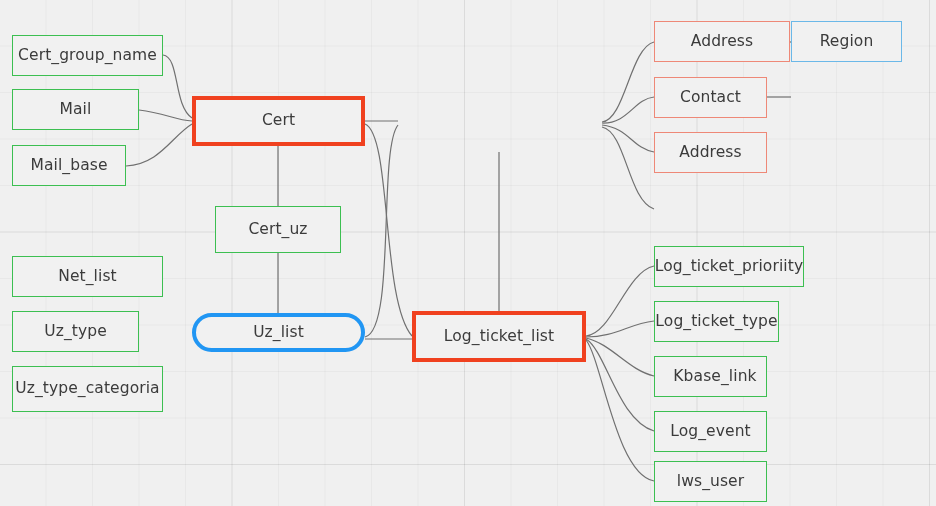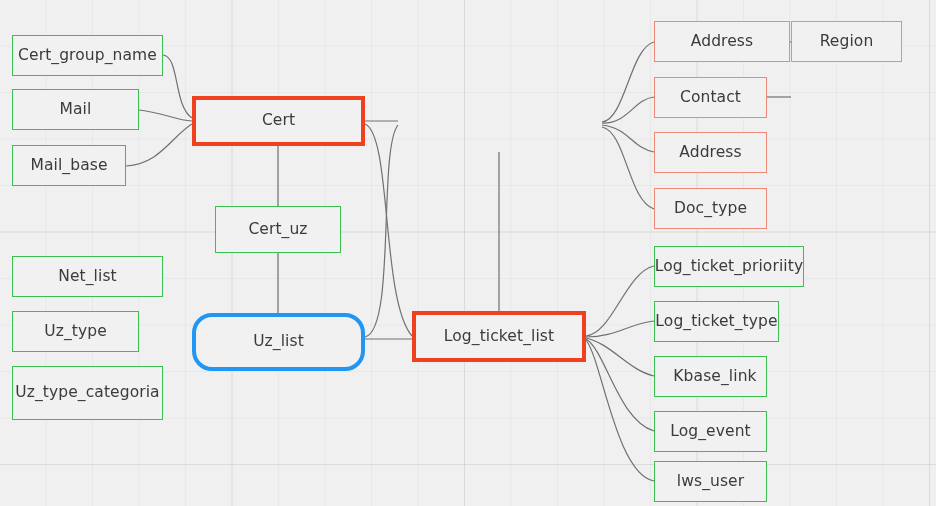--- a/index.html
+++ b/index.html
@@ -107,33 +107,30 @@
     </div>
     <div class="node thin" style="left: 791px; top: 21px; width: 111px; height: 41px; border-color: rgb(107, 184, 232);">
       <span class="node-label">Region</span>
     </div>
     <div class="node thin" style="left: 654px; top: 77px; width: 113px; height: 41px; border-color: rgb(238, 136, 119);">
       <span class="node-label">Contact</span>
     </div>
     <div class="node thin" style="left: 654px; top: 132px; width: 113px; height: 41px; border-color: rgb(238, 136, 119);">
       <span class="node-label">Address</span>
     </div>
-    <div class="node thin" style="left: 654px; top: 188px; width: 113px; height: 41px; border-color: rgb(238, 136, 119);">
-      <span class="node-label">Doc_type</span>
-    </div>
     <div class="node thin" style="left: 12px; top: 256px; width: 151px; height: 41px; border-color: rgb(60, 191, 81);">
       <span class="node-label">Net_list</span>
     </div>
     <div class="node thin" style="left: 12px; top: 311px; width: 127px; height: 41px; border-color: rgb(60, 191, 81); align-items: center;">
       <span class="node-label">Uz_type</span>
     </div>
-    <div class="node thin" style="left: 12px; top: 366px; width: 151px; height: 54px; border-color: rgb(60, 191, 81);">
+    <div class="node thin" style="left: 12px; top: 366px; width: 151px; height: 46px; border-color: rgb(60, 191, 81);">
       <span class="node-label">Uz_type_categoria</span>
     </div>
-    <div class="node thick" style="left: 192px; top: 313px; width: 173px; height: 58px; border-color: rgb(33, 150, 243); border-radius: 20px;">
+    <div class="node thick" style="left: 192px; top: 313px; width: 173px; height: 39px; border-color: rgb(33, 150, 243); border-radius: 20px;">
       <span class="node-label">Uz_list</span>
     </div>
     <div class="node thick" style="left: 412px; top: 311px; width: 174px; height: 51px; border-color: rgb(240, 65, 31);">
       <span class="node-label">Log_ticket_list</span>
     </div>
     <div class="node thin" style="left: 654px; top: 246px; width: 150px; height: 41px; border-color: rgb(60, 191, 81);">
       <span class="node-label">Log_ticket_prioriity</span>
     </div>
     <div class="node thin" style="left: 654px; top: 301px; width: 125px; height: 41px; border-color: rgb(60, 191, 81);">
       <span class="node-label">Log_ticket_type</span>

